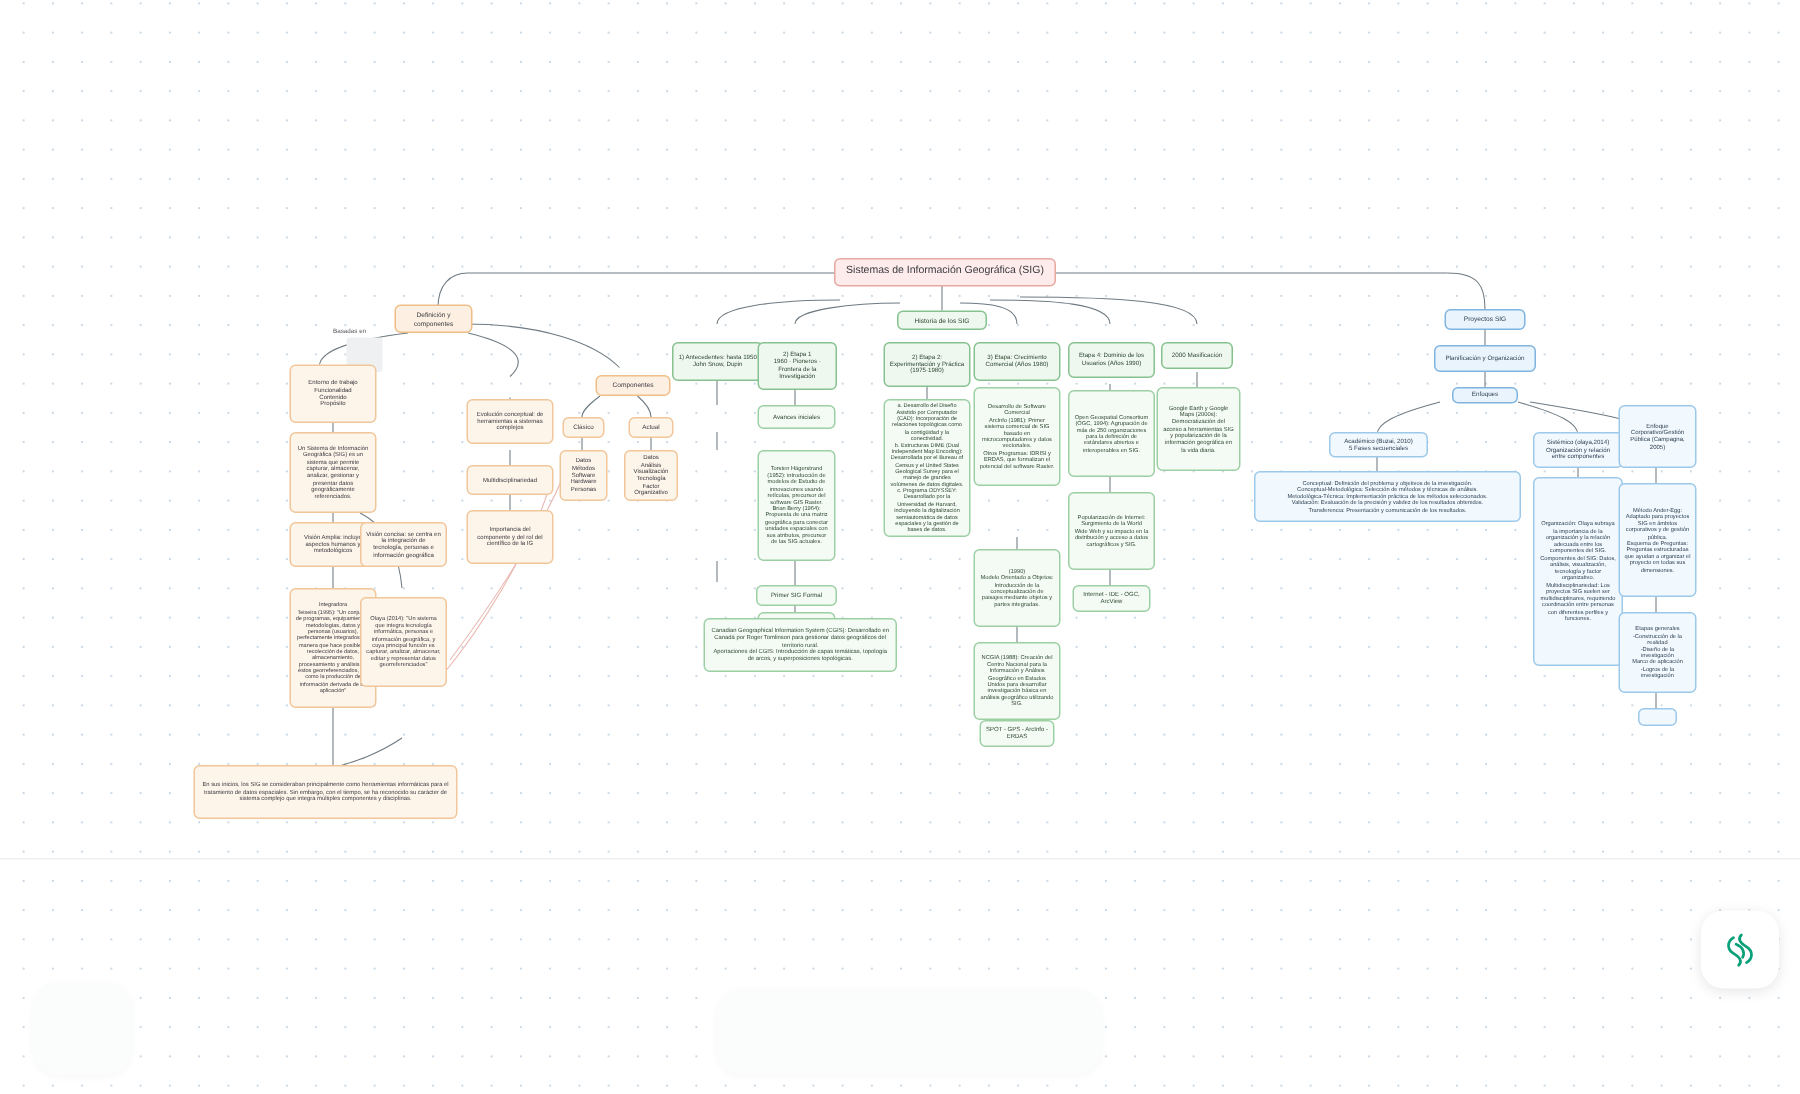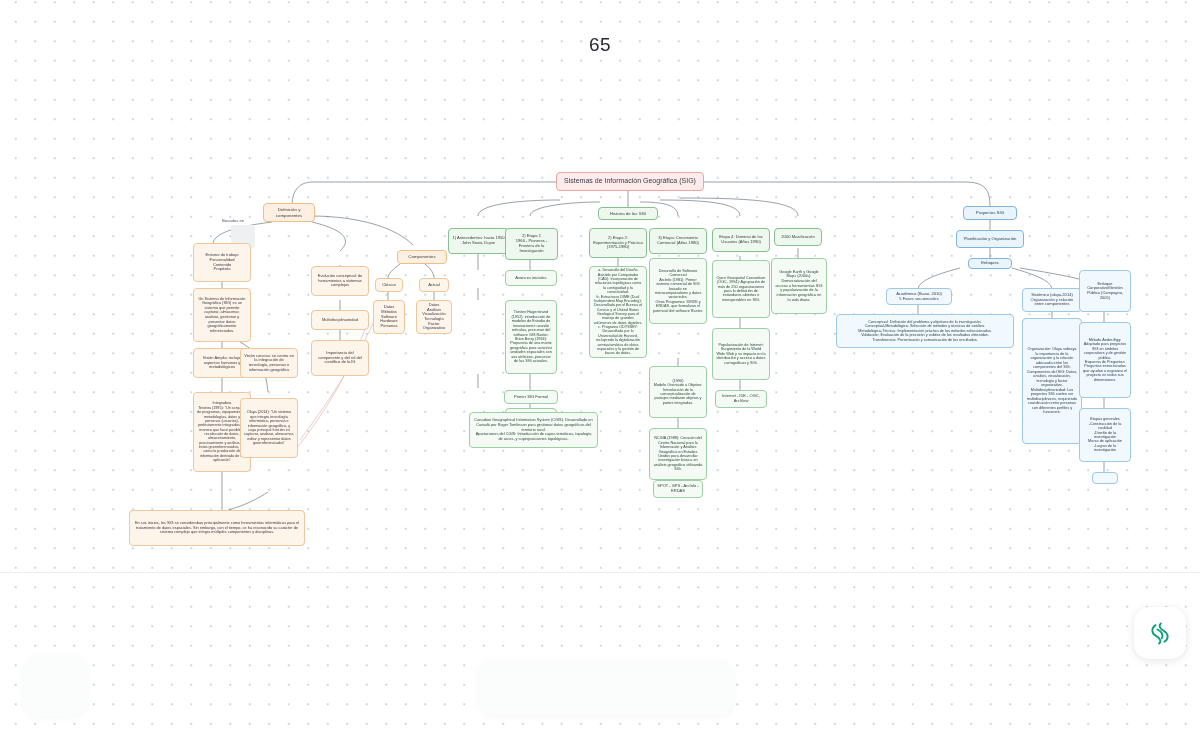--- a/index.html
+++ b/index.html
@@ -39,21 +39,20 @@
     box-shadow:0 1px 6px rgba(0,0,0,.035); }
   .logo-chip { position:absolute; right:14px; top:607px; width:52px; height:52px;
     background:#ffffff; border-radius:15px; box-shadow:0 2px 9px rgba(0,0,0,.10);
     display:flex; align-items:center; justify-content:center; }
 </style>
 </head>
 <body>
 
 <div id="canvas">
 
-  <div id="pageno">65</div>
 
   <svg class="links" viewBox="0 0 1200 729">
     <g fill="none" stroke="#6f7a82" stroke-width="0.7">
 
       <path d="M312,182 L556,182"></path>
       <path d="M700,182 L965,182"></path>
 
       <path d="M312,182 C300,182 292,190 292,205"></path>
 
       <path d="M628,190 L628,207"></path>

